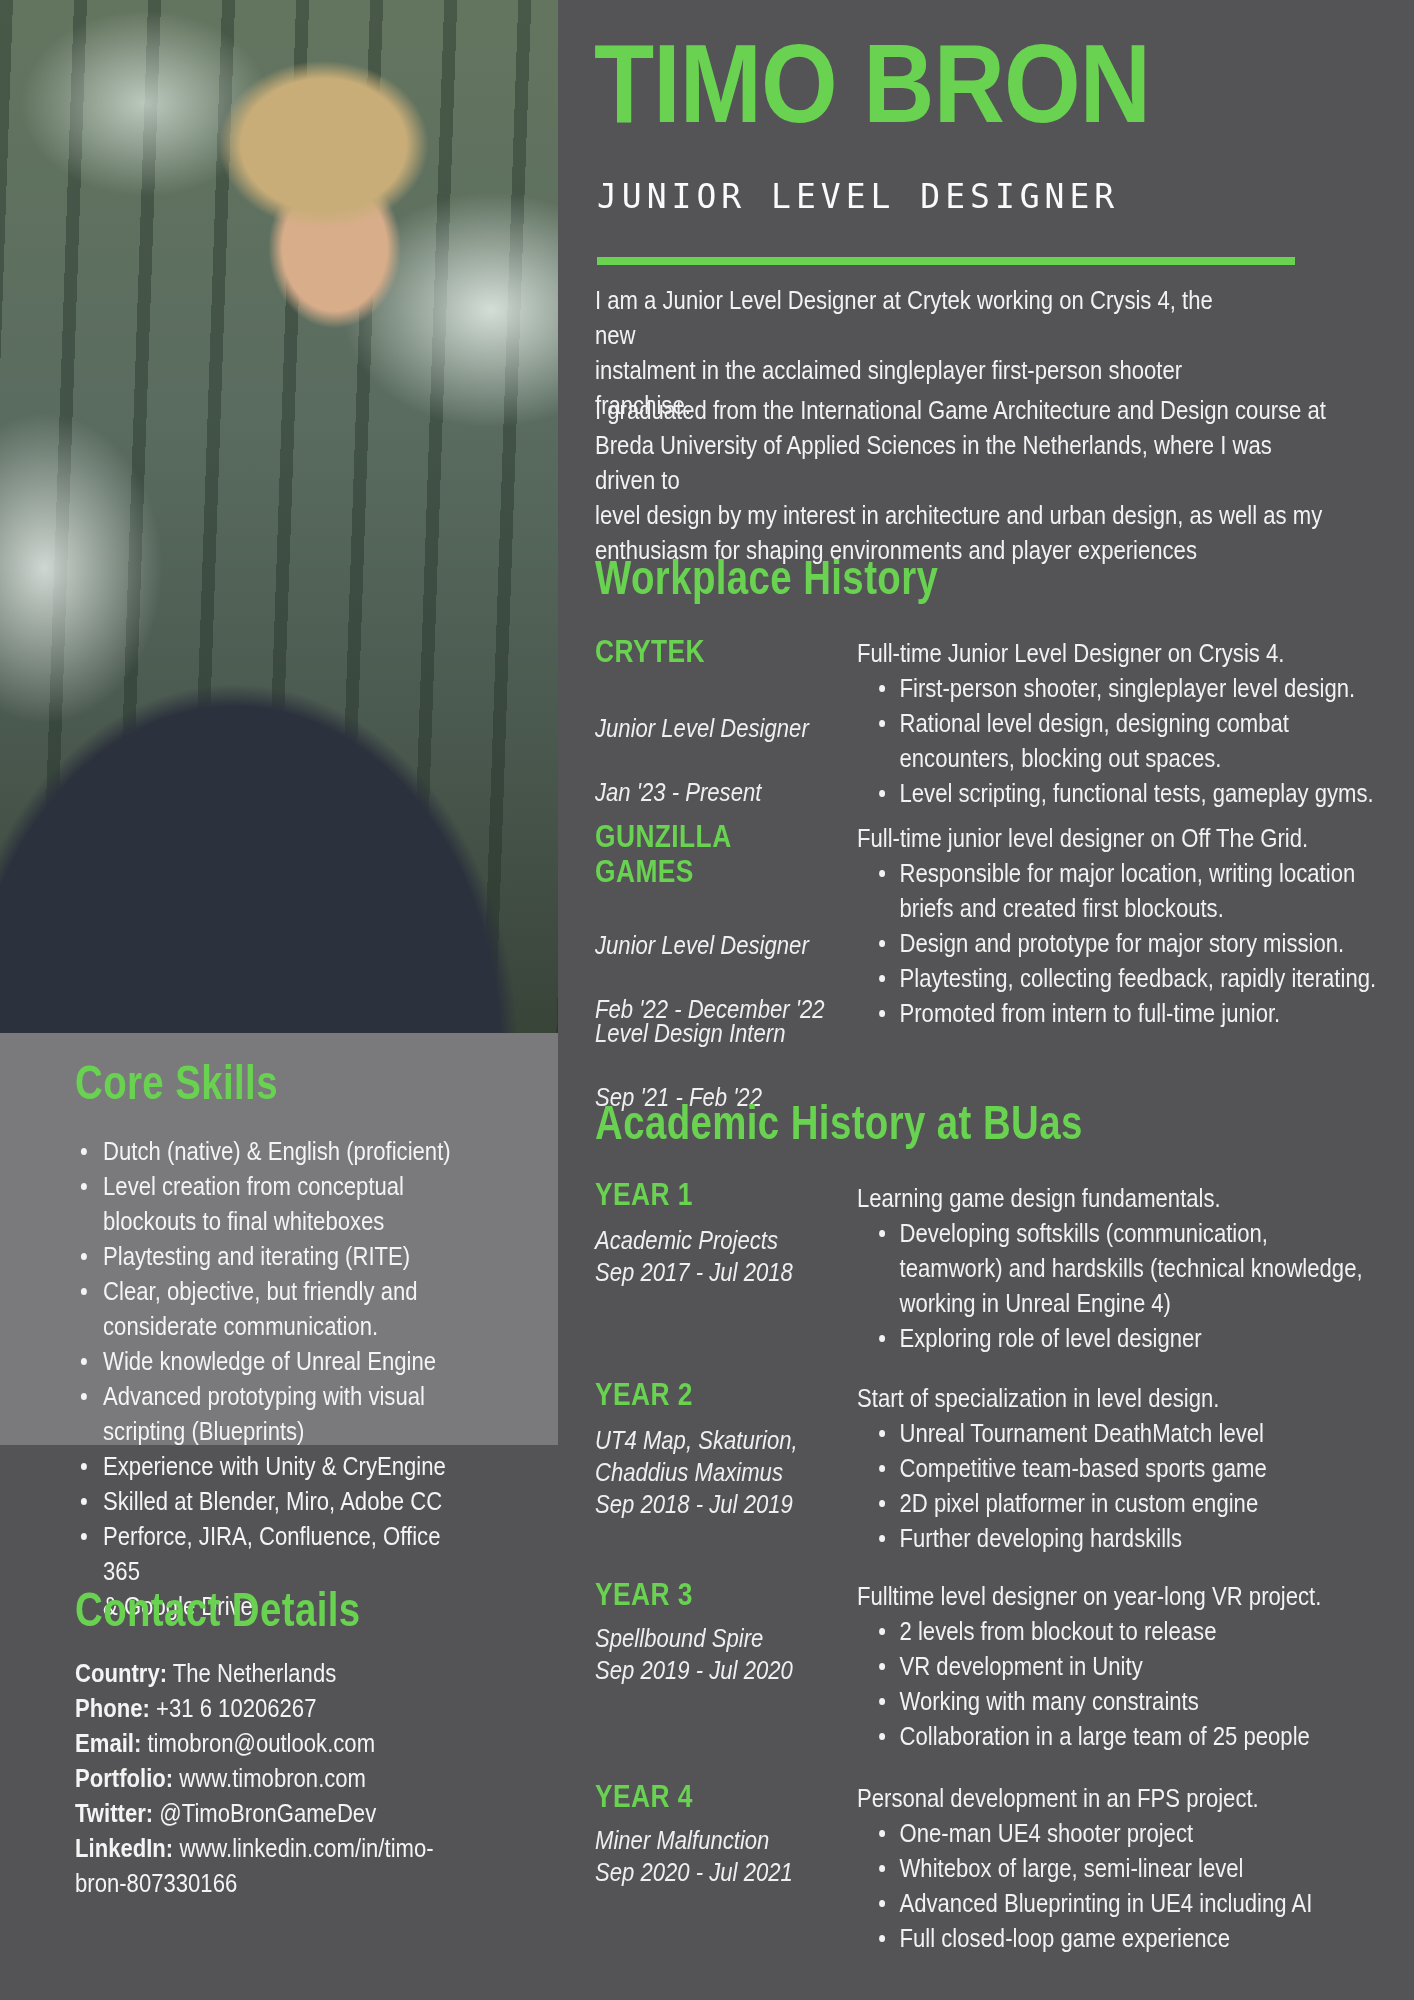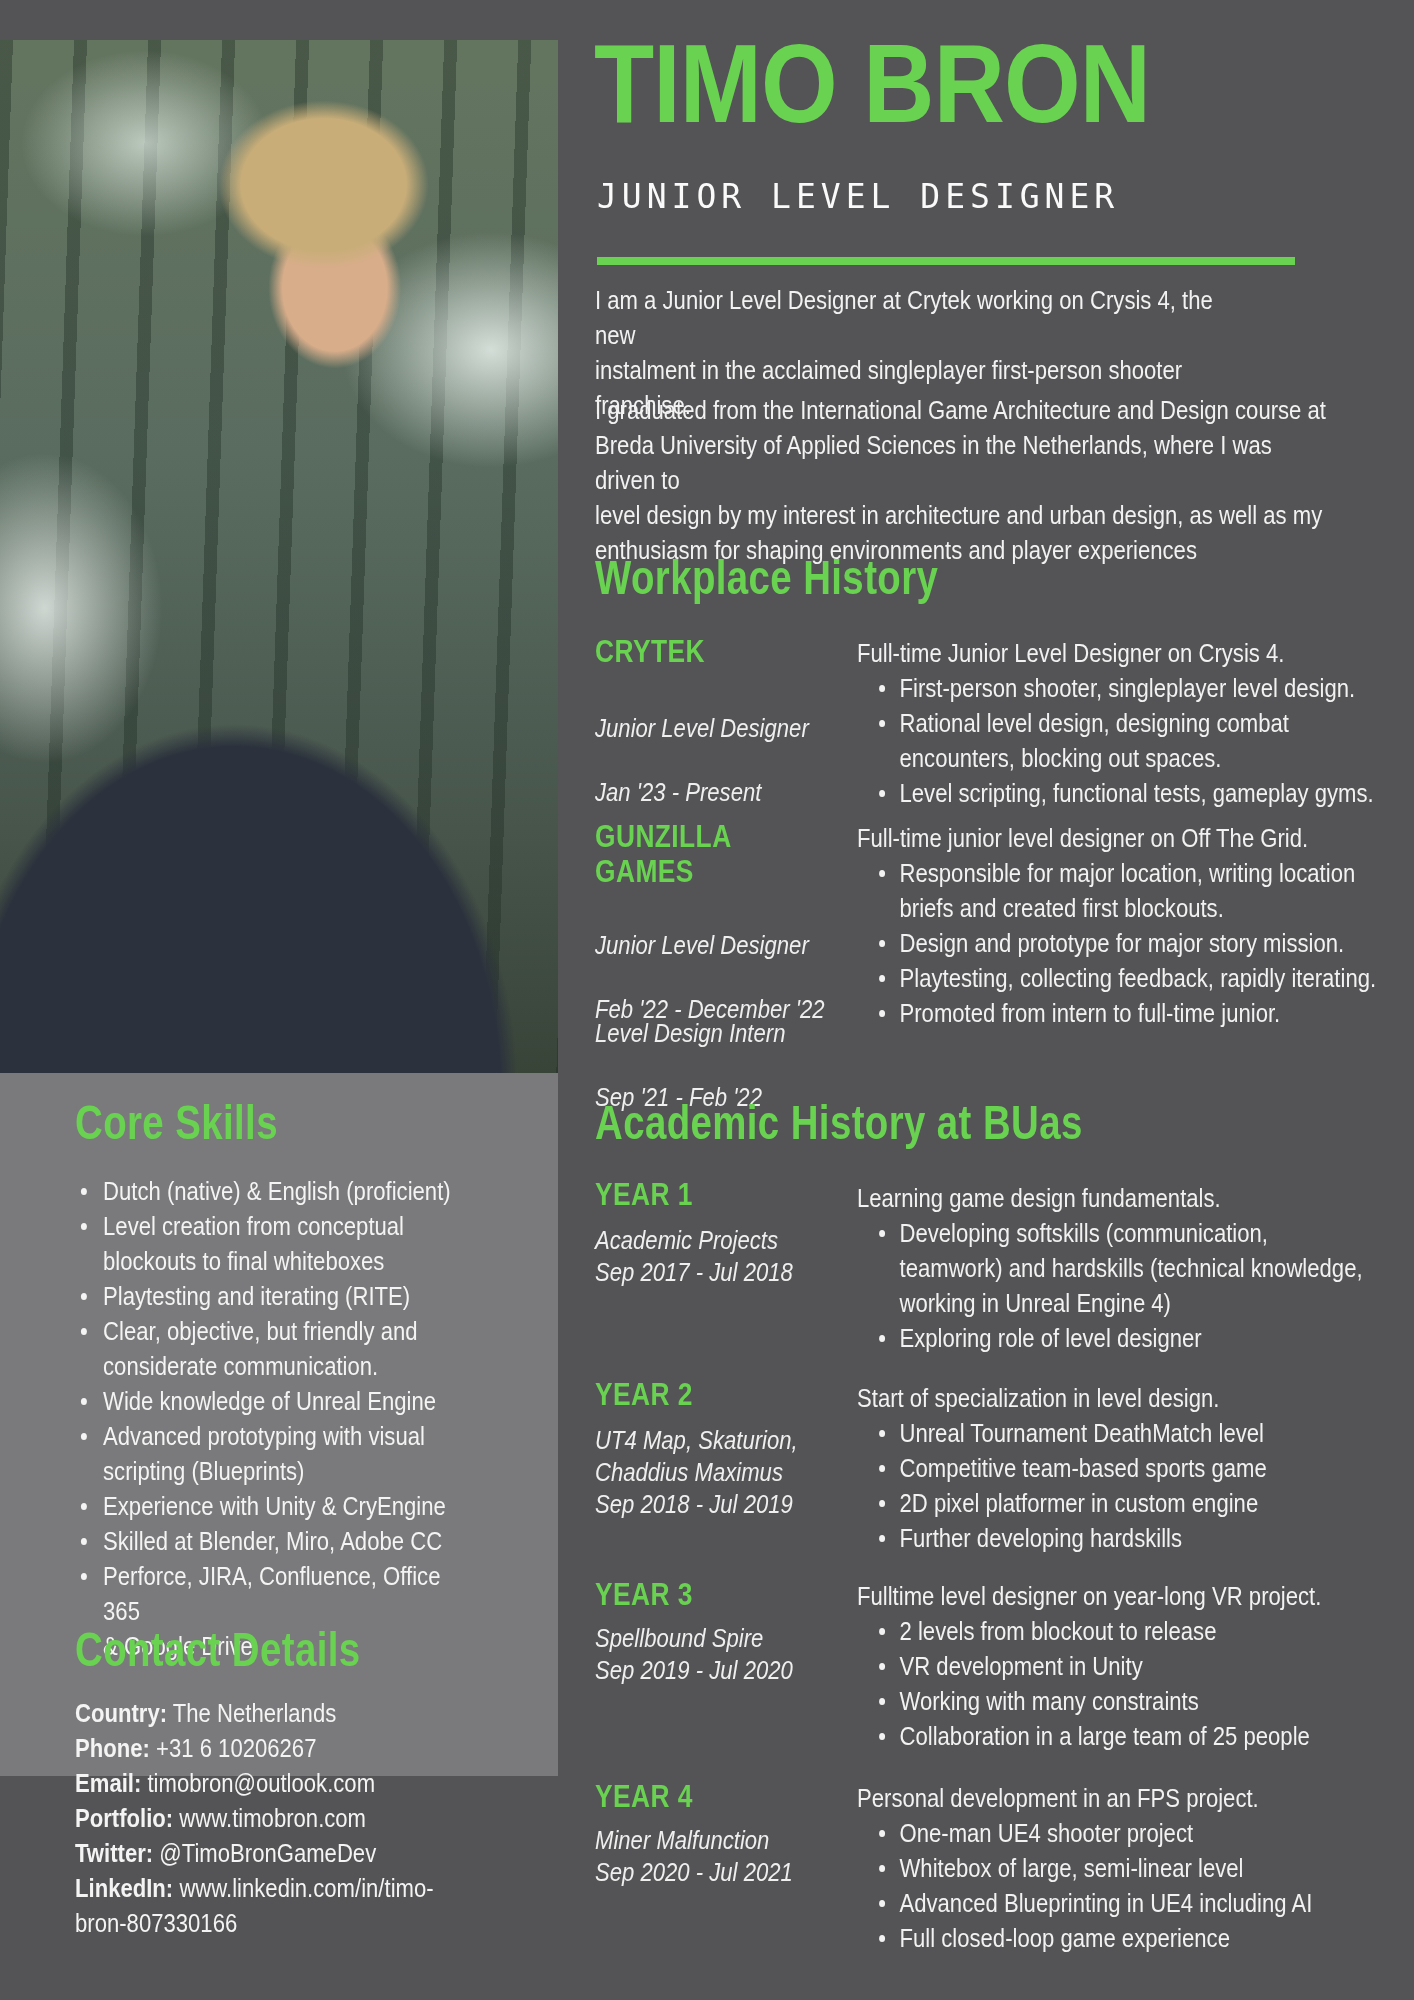--- a/index.html
+++ b/index.html
@@ -2,21 +2,21 @@
 <html><head>
 <meta charset="utf-8">
 <style>
   html,body{margin:0;padding:0;background:#3a3a3c;}
   .page{
     position:relative;width:1414px;height:2000px;overflow:hidden;
     background:#545456;font-family:"Liberation Sans",sans-serif;
     -webkit-font-smoothing:antialiased;
   }
   
-  .left-col{position:absolute;left:0;top:0;width:558px;height:1736px;background:#7a7a7c;margin-top:40px;}
+  .left-col{position:absolute;left:0;top:0;width:558px;height:1445px;background:#7a7a7c;}
   .photo{
     position:absolute;left:0;top:0;width:558px;height:1033px;
     background:
       radial-gradient(ellipse 150px 120px at 58% 14%, #c8ad78 0 55%, rgba(200,173,120,0) 70%),
       radial-gradient(ellipse 95px 115px at 60% 24%, #d8ad8a 0 55%, rgba(216,173,138,0) 70%),
       radial-gradient(ellipse 430px 560px at 42% 102%, #2c323d 0 62%, rgba(44,50,61,0) 66%),
       radial-gradient(ellipse 240px 190px at 88% 30%, rgba(233,242,237,.85), rgba(233,242,237,0) 62%),
       radial-gradient(ellipse 190px 250px at 8% 55%, rgba(238,244,240,.8), rgba(238,244,240,0) 62%),
       radial-gradient(ellipse 200px 150px at 26% 10%, rgba(226,237,229,.7), rgba(226,237,229,0) 62%),
       repeating-linear-gradient(92deg, rgba(28,42,33,.38) 0 13px, rgba(28,42,33,0) 13px 74px),

